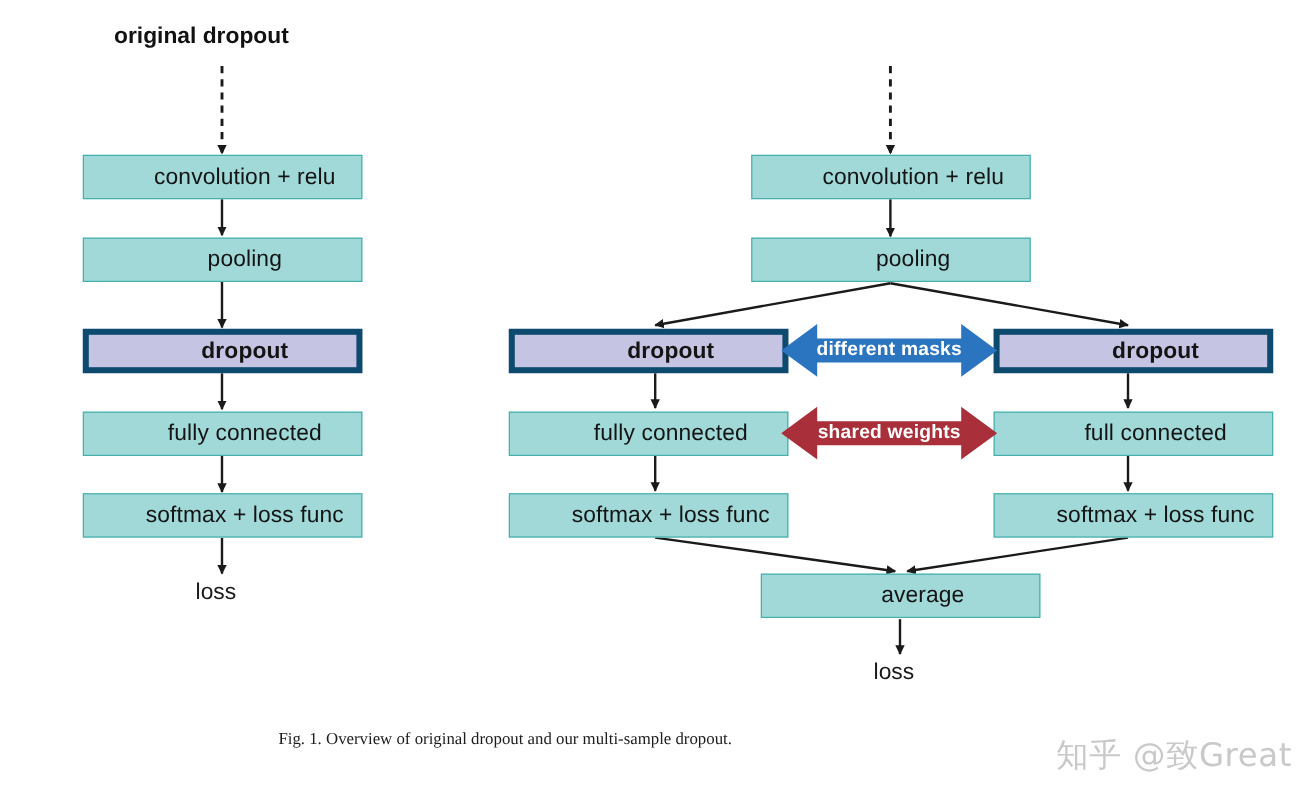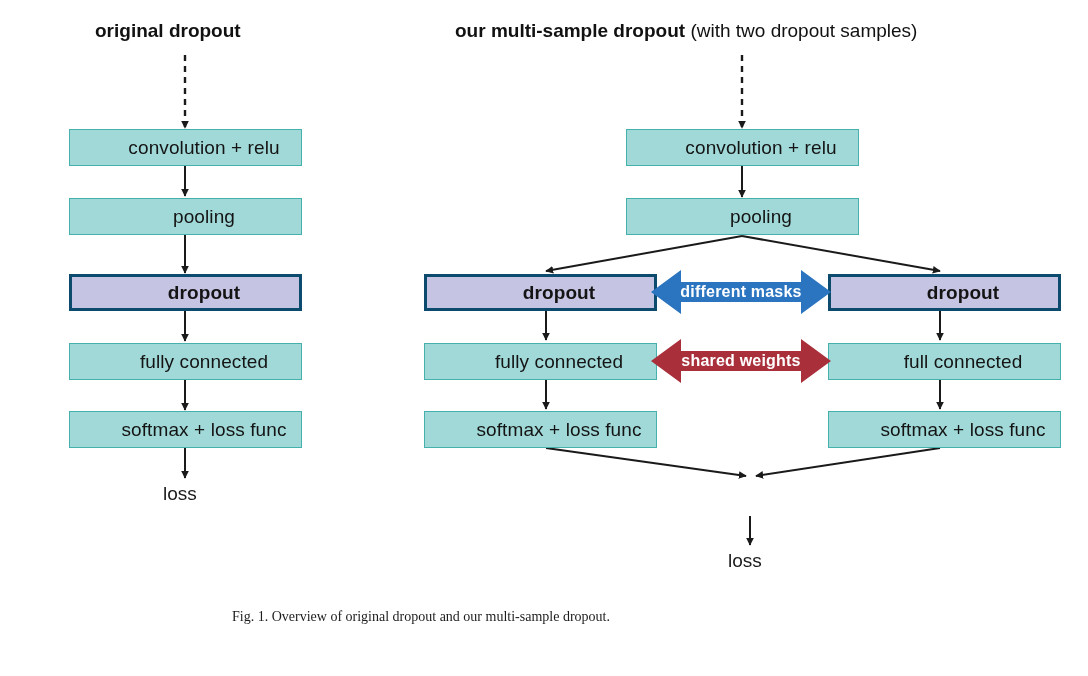--- a/index.html
+++ b/index.html
@@ -44,21 +44,21 @@
     white-space: nowrap;
     color: #141414;
     padding-left: 37px;
   }
   .node.teal {
     background: #a0d9d8;
     border: 1px solid #46b0ad;
   }
   .node.purple {
     background: #c6c4e3;
-    border: 3px solid #0c4a6e;
+    border: 5px solid #0c4a6e;
     font-weight: bold;
   }
 
   .heading {
     position: absolute;
     font-size: 19px;
     white-space: nowrap;
     color: #111111;
   }
   .heading b { font-weight: bold; }
@@ -142,23 +142,20 @@
     <line x1="546" y1="448" x2="746" y2="476" stroke="#1a1a1a" stroke-width="2" marker-end="url(#ah)"></line>
     <line x1="940" y1="448" x2="756" y2="476" stroke="#1a1a1a" stroke-width="2" marker-end="url(#ah)"></line>
 
     <line x1="750" y1="516" x2="750" y2="545" stroke="#1a1a1a" stroke-width="2" marker-end="url(#ah)"></line>
   </svg>
 
   <div class="heading" style="left:95px; top:20px;">
     <b>original dropout</b><span></span>
   </div>
 
-  <div class="heading" style="left:455px; top:20px;">
-    <b>our multi-sample dropout</b><span> (with two dropout samples)</span>
-  </div>
 
   <div class="node teal" style="left:69px; top:129px; width:233px; height:37px;">convolution + relu</div>
 
   <div class="node teal" style="left:69px; top:198px; width:233px; height:37px;">pooling</div>
 
   <div class="node purple" style="left:69px; top:274px; width:233px; height:37px;">dropout</div>
 
   <div class="node teal" style="left:69px; top:343px; width:233px; height:37px;">fully connected</div>
 
   <div class="node teal" style="left:69px; top:411px; width:233px; height:37px;">softmax + loss func</div>
@@ -174,33 +171,35 @@
   <div class="node teal" style="left:424px; top:343px; width:233px; height:37px;">fully connected</div>
 
   <div class="node teal" style="left:424px; top:411px; width:233px; height:37px;">softmax + loss func</div>
 
   <div class="node purple" style="left:828px; top:274px; width:233px; height:37px;">dropout</div>
 
   <div class="node teal" style="left:828px; top:343px; width:233px; height:37px;text-align:right;">full connected</div>
 
   <div class="node teal" style="left:828px; top:411px; width:233px; height:37px;">softmax + loss func</div>
 
+  <div class="node teal" style="left:634px; top:478px; width:233px; height:37px;">average</div>
 
   <div class="plainlabel" style="left:728px; top:550px;">loss</div>
 
   <div class="blockarrow" style="left:651px; top:268px; width:180px; height:48px;">
     <svg width="180" height="48" viewBox="0 0 180 48">
       <polygon points="0,24 30,2 30,14 150,14 150,2 180,24 150,46 150,34 30,34 30,46" fill="#2a74c0"></polygon>
     </svg>
     <span class="ba-text">different masks</span>
   </div>
 
   <div class="blockarrow" style="left:651px; top:337px; width:180px; height:48px;">
     <svg width="180" height="48" viewBox="0 0 180 48">
       <polygon points="0,24 30,2 30,14 150,14 150,2 180,24 150,46 150,34 30,34 30,46" fill="#a9303b"></polygon>
     </svg>
     <span class="ba-text">shared weights</span>
   </div>
 
   <div class="caption" style="left:232px; top:609px;">Fig. 1.  Overview of original dropout and our multi-sample dropout.</div>
 
+  <div class="watermark" style="left:880px; top:611px;">知乎 @致Great</div>
 
 </div>
 
 </body></html>

